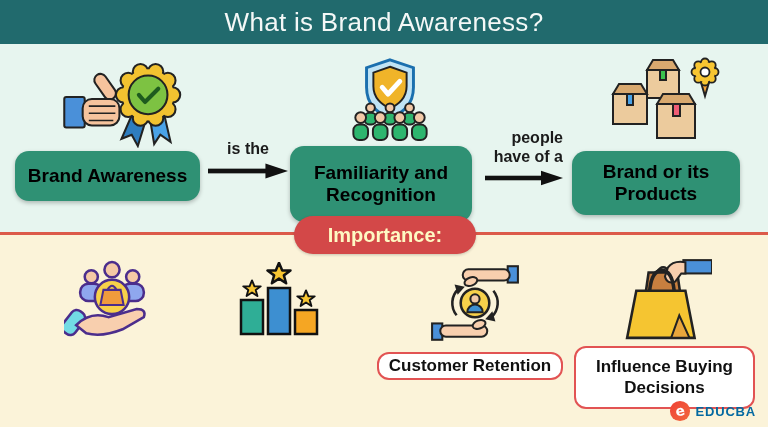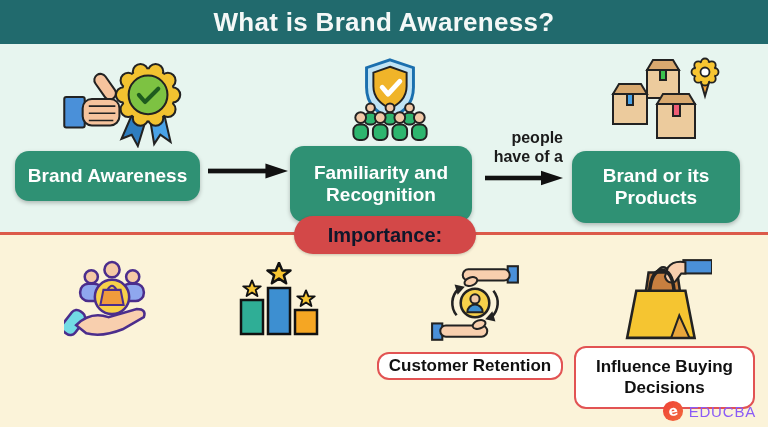--- a/index.html
+++ b/index.html
@@ -4,62 +4,62 @@
 <style>
   html,body{margin:0;padding:0;background:#ffffff;}
   .page{
     position:relative;width:768px;height:427px;overflow:hidden;
     font-family:"Liberation Sans","DejaVu Sans",sans-serif;
     background:#fbf3d9;
   }
   
   .header{position:absolute;top:0;left:0;width:768px;height:44px;background:#216a6d;
     display:flex;align-items:center;justify-content:center;z-index:1;}
-  .header-title{color:#f4f8f7;font-size:26px;font-weight:bold;letter-spacing:.3px;}
+  .header-title{color:#f4f8f7;font-size:26px;font-weight:normal;letter-spacing:.3px;}
   .section-top{position:absolute;top:44px;left:0;width:768px;height:189px;background:#e7f5ef;}
   .divider{position:absolute;top:232px;left:0;width:768px;height:3px;background:#dc5a4a;z-index:2;}
   .section-bottom{position:absolute;top:233px;left:0;width:768px;height:194px;background:#fbf3d9;}
 
   
   .abs{position:absolute;}
   .node-btn{
-    position:absolute;background:#2f9174;color:#ffffff;font-weight:bold;
+    position:absolute;background:#2f9174;color:#000000;font-weight:bold;
     border-radius:14px;display:flex;align-items:center;justify-content:center;
     text-align:center;font-size:19px;line-height:1.15;padding:0 8px;box-sizing:border-box;
     box-shadow:0 2px 4px rgba(0,0,0,.25);z-index:3;
   }
   .conn-label{
     position:absolute;text-align:center;font-weight:700;font-size:16px;
     color:#1b1b1b;line-height:1.2;z-index:3;
   }
   .flow-icon,.benefit-icon{position:absolute;z-index:3;}
   .flow-icon svg,.benefit-icon svg,.arrow svg{display:block;width:100%;height:100%;}
   .arrow{position:absolute;z-index:3;}
 
   
   .importance-pill{
     position:absolute;left:294px;top:216px;width:182px;height:38px;background:#d34848;
     border-radius:22px;display:flex;align-items:center;justify-content:center;
-    color:#0f172a;font-weight:bold;font-size:20px;z-index:4;box-shadow:0 1px 3px rgba(0,0,0,.2);
+    color:#fef9c3;font-weight:bold;font-size:20px;z-index:4;box-shadow:0 1px 3px rgba(0,0,0,.2);
   }
 
   
   .benefit-label{
     position:absolute;background:#ffffff;border:2.5px solid #e25353;border-radius:12px;
     display:flex;align-items:center;justify-content:center;text-align:center;
     font-weight:bold;font-size:17px;color:#101010;line-height:1.2;box-sizing:border-box;
     padding:0 6px;z-index:3;
   }
 
   
   .footer-brand{
     position:absolute;right:12px;bottom:5px;display:flex;align-items:center;gap:5px;z-index:3;
   }
   .footer-brand .logo{width:22px;height:22px;}
-  .brand-text{font-weight:normal;font-size:15px;color:#8b5cf6;letter-spacing:.8px;}
+  .brand-text{font-weight:bold;font-size:13px;color:#0369a1;letter-spacing:.8px;}
 </style>
 </head>
 <body>
 
 <div class="page">
 
   <div class="header">
     <div class="header-title">What is Brand Awareness?</div>
   </div>
 
@@ -88,20 +88,21 @@
           <circle cx="107.4" cy="25.9" r="7.5"></circle>
       </g>
       <circle cx="88" cy="40" r="25" fill="#f2c230"></circle>
       <circle cx="88" cy="40" r="19" fill="#7dc242" stroke="#222" stroke-width="2"></circle>
       <path d="M79,40 l6,7 l13,-13" fill="none" stroke="#1e5b1e" stroke-width="4" stroke-linecap="round" stroke-linejoin="round"></path>
     </svg>
   </div>
 
   <div class="node-btn" style="left:15px;top:151px;width:185px;height:50px;">Brand Awareness</div>
 
+  <div class="conn-label" style="left:208px;top:139px;width:80px;">is the</div>
   <div class="arrow" style="left:208px;top:163px;width:80px;height:16px;">
     <svg viewBox="0 0 85 16">
       <rect x="0" y="5.5" width="64" height="5" fill="#111"></rect>
       <polygon points="61,0 85,8 61,16" fill="#111"></polygon>
     </svg>
   </div>
 
   <div class="flow-icon abs" style="left:346px;top:56px;width:88px;height:86px;">
     <svg viewBox="0 0 88 88">
       <path d="M44,4 L68,12 V32 C68,50 57,58 44,64 C31,58 20,50 20,32 V12 Z" fill="#bfe3f5" stroke="#1b6fae" stroke-width="3"></path>
@@ -158,21 +159,21 @@
         <polygon points="6,42 40,42 34,32 12,32" fill="#d9a96f"></polygon>
         <rect x="6" y="42" width="34" height="30" fill="#eccb9d"></rect>
         <rect x="20" y="42" width="6" height="11" fill="#4aa3e8"></rect>
         <polygon points="50,52 88,52 82,42 56,42" fill="#d9a96f"></polygon>
         <rect x="50" y="52" width="38" height="34" fill="#eccb9d"></rect>
         <rect x="66" y="52" width="7" height="12" fill="#ef5d75"></rect>
       </g>
     </svg>
   </div>
 
-  <div class="node-btn" style="left:572px;top:151px;width:168px;height:72px;">Brand or its Products</div>
+  <div class="node-btn" style="left:572px;top:151px;width:168px;height:64px;">Brand or its Products</div>
 
   <div class="importance-pill">Importance:</div>
 
   <div class="benefit-icon abs" style="left:64px;top:256px;width:96px;height:90px;">
     <svg viewBox="0 0 95 88">
       <g stroke="#4b2d8c" stroke-width="2.5">
         <circle cx="27" cy="20" r="6.5" fill="#f5c9a5"></circle>
         <rect x="16" y="27" width="22" height="17" rx="8" fill="#8fa7ee"></rect>
         <circle cx="68" cy="20" r="6.5" fill="#f5c9a5"></circle>
         <rect x="57" y="27" width="22" height="17" rx="8" fill="#8fa7ee"></rect>

